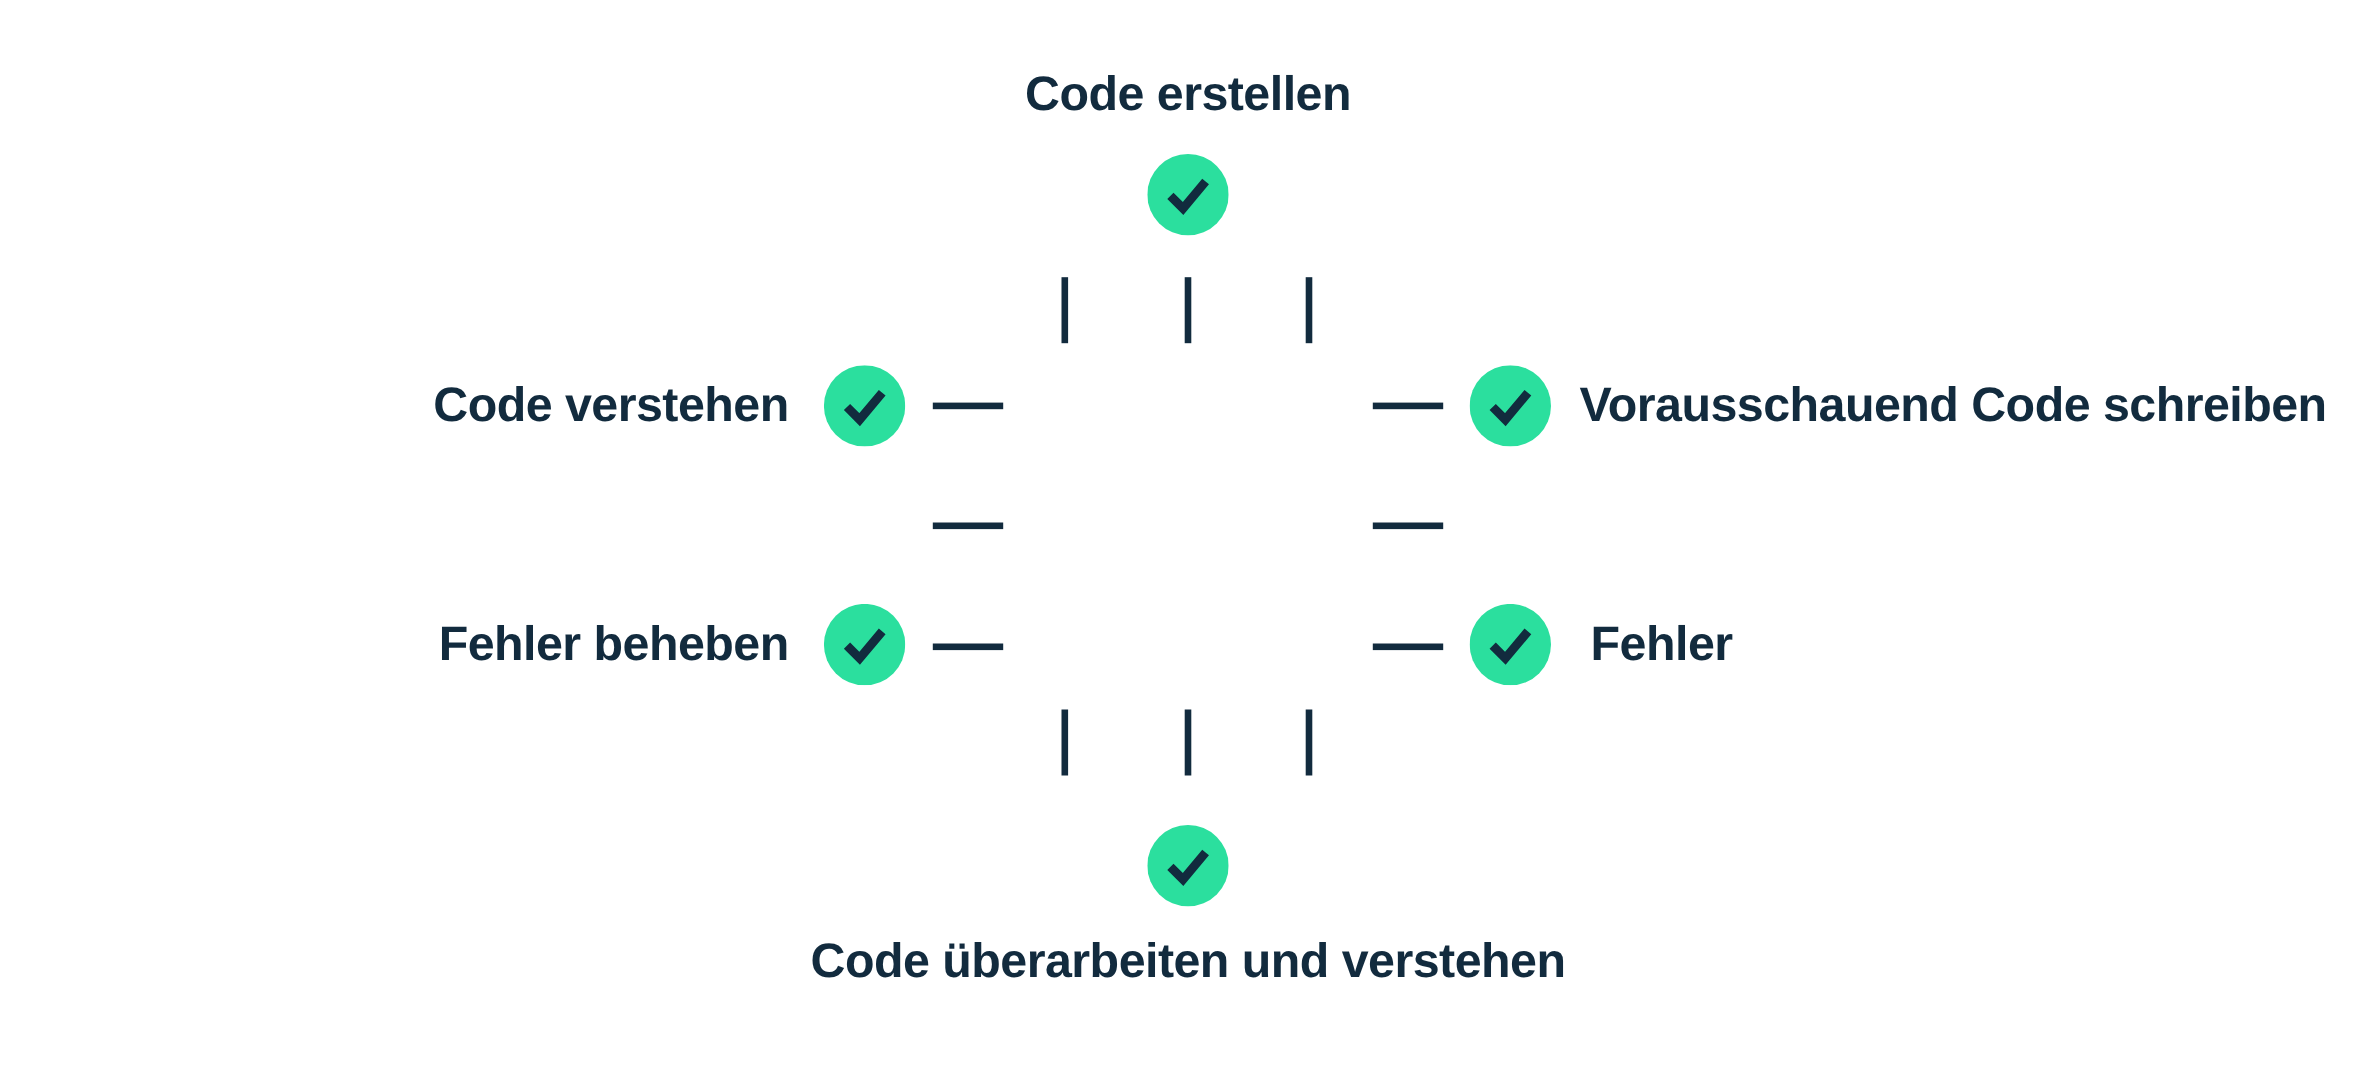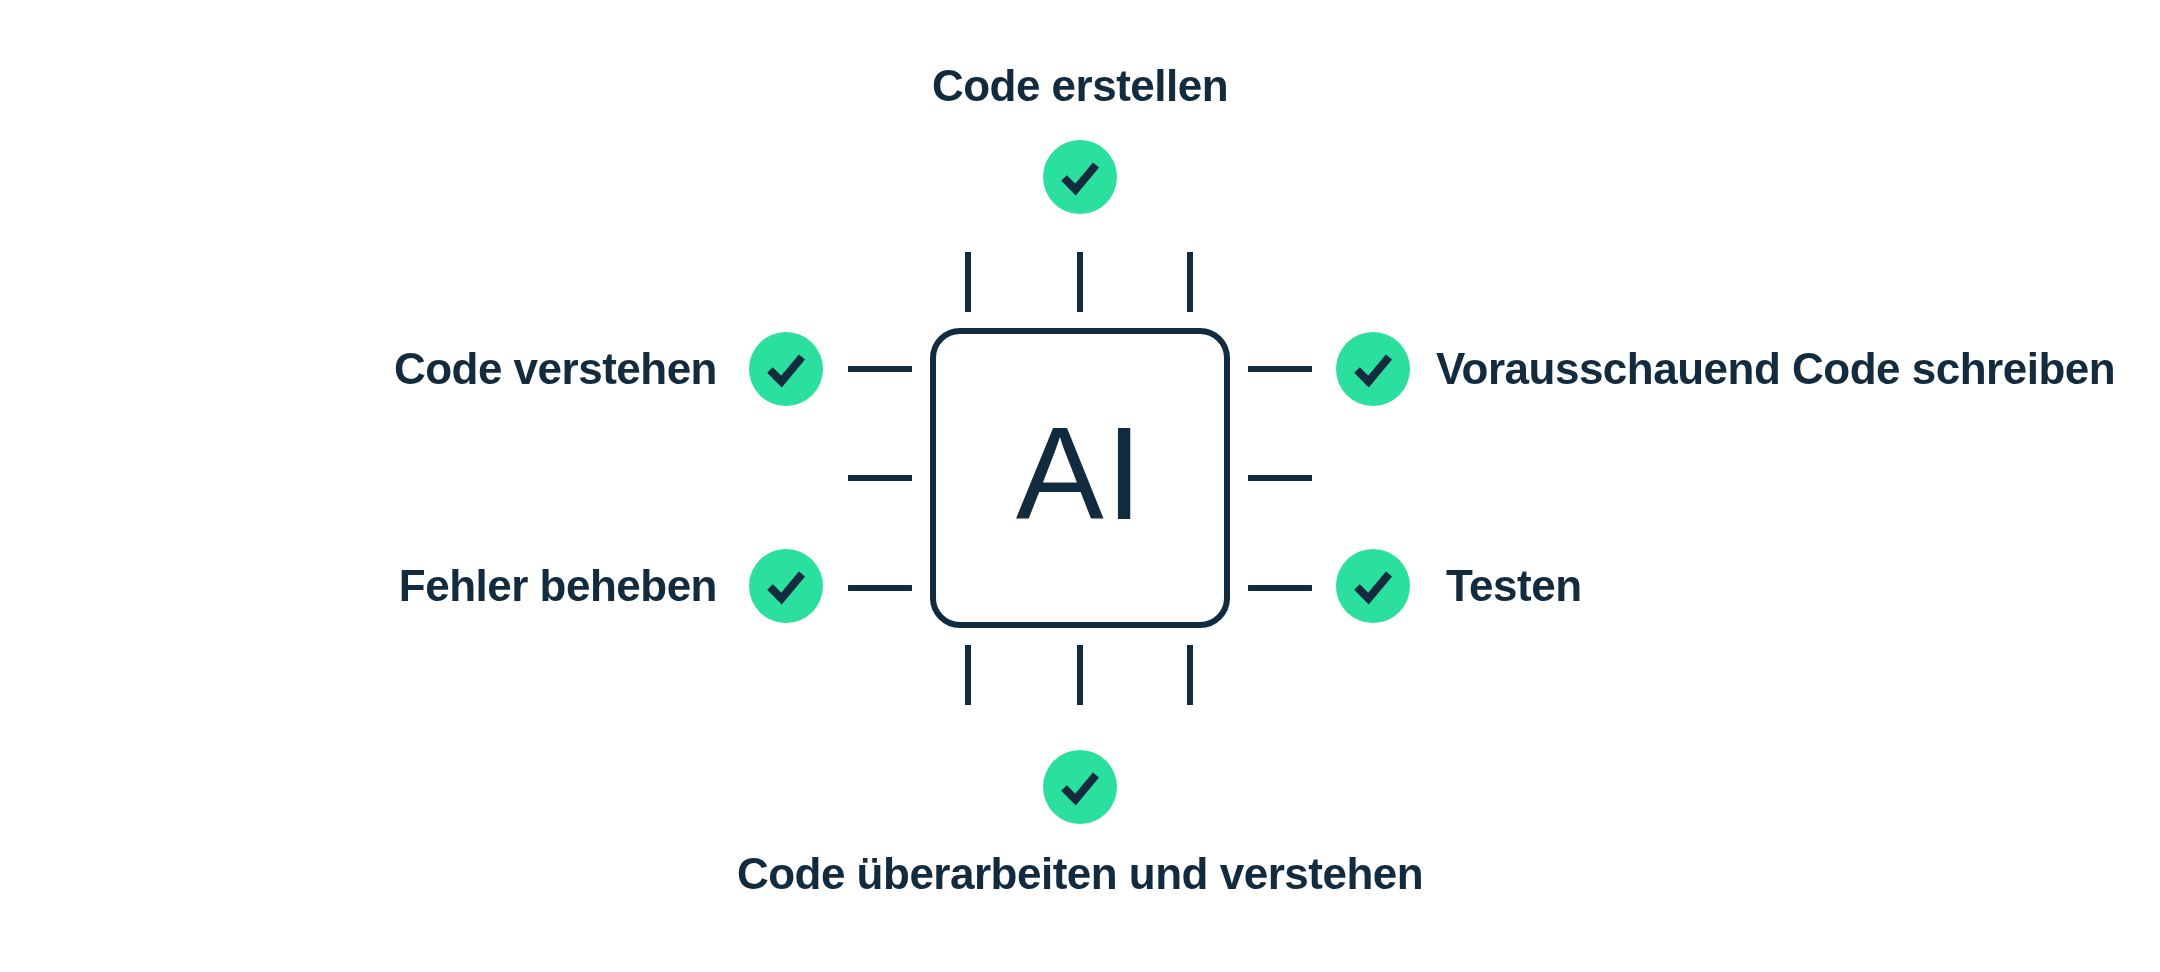--- a/index.html
+++ b/index.html
@@ -95,21 +95,21 @@
 </style>
 </head>
 <body>
 
 <div class="canvas">
 
   <div class="label label-top">Code erstellen</div>
   <div class="label label-left-bottom">Fehler beheben</div>
   <div class="label label-left-top">Code verstehen</div>
   <div class="label label-right-top">Vorausschauend Code schreiben</div>
-  <div class="label label-right-bottom">Testen</div>
+  <div class="label label-right-bottom">Fehler</div>
   <div class="label label-bottom">Code überarbeiten und verstehen</div>
 
   <div class="check check-top">
     <svg viewBox="0 0 74 74">
         <circle cx="37" cy="37" r="37" fill="#2BDF9E"></circle>
         <path d="M21 38 L32.5 49.5 L53 25" fill="none" stroke="#122B3E" stroke-width="8"></path>
       </svg>
   </div>
   <div class="check check-left-top">
     <svg viewBox="0 0 74 74">
@@ -148,17 +148,14 @@
   <div class="pin pin-v pin-b1"></div>
   <div class="pin pin-v pin-b2"></div>
   <div class="pin pin-v pin-b3"></div>
   <div class="pin pin-h pin-l1"></div>
   <div class="pin pin-h pin-l2"></div>
   <div class="pin pin-h pin-l3"></div>
   <div class="pin pin-h pin-r1"></div>
   <div class="pin pin-h pin-r2"></div>
   <div class="pin pin-h pin-r3"></div>
 
-  <div class="chip-body">
-    <span class="chip-text">AI</span>
-  </div>
 
 </div>
 
 </body></html>

